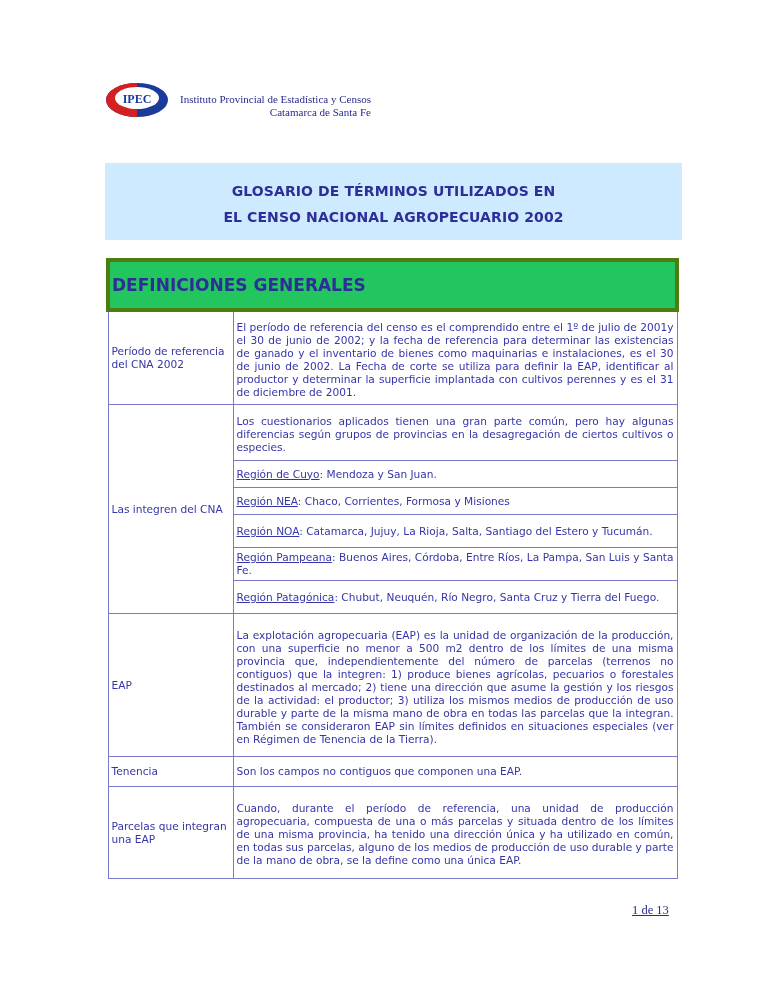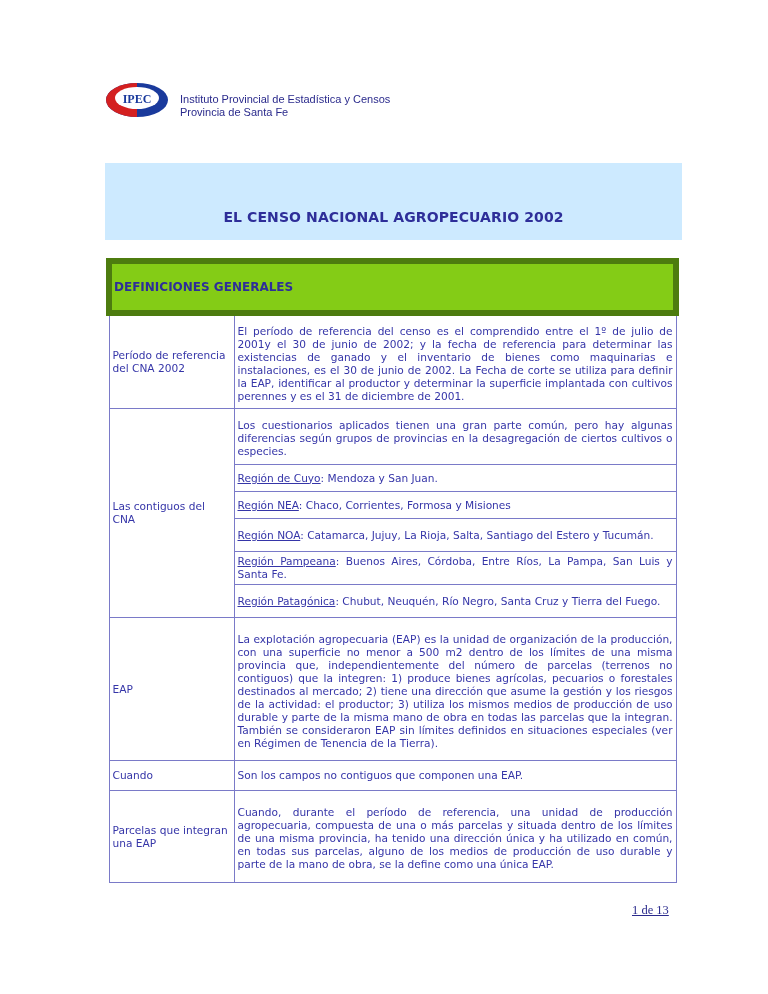--- a/index.html
+++ b/index.html
@@ -1,30 +1,30 @@
 <!DOCTYPE html>
 <html><head>
 <meta charset="utf-8">
 <style>
   html, body { margin: 0; padding: 0; background: #ffffff; }
   body { width: 768px; height: 994px; position: relative; overflow: hidden; }
   .page { position: absolute; left: 0; top: 0; width: 768px; height: 980px; }
 
   .header { position: absolute; left: 105px; top: 80px; height: 40px; width: 400px; }
   .logo { position: absolute; left: 0; top: 2px; width: 64px; height: 36px; }
-  .inst { position: absolute; left: 75px; top: 13px; font-family: Liberation Sans, sans-serif; font-size: 11px; line-height: 13px; color: #2a2a8c; }
+  .inst { position: absolute; left: 75px; top: 13px; font-family: Liberation Serif, serif; font-size: 11px; line-height: 13px; color: #2a2a8c; text-align: right; }
 
   .title-box { position: absolute; left: 105px; top: 163px; width: 577px; height: 77px; background: #cdeaff; }
   .title-line { position: absolute; left: 0; width: 100%; text-align: center; font-family: "DejaVu Sans", sans-serif; font-weight: bold; font-size: 14px; color: #2e2e99; letter-spacing: 0.1px; }
   .title-line.l1 { top: 20px; }
   .title-line.l2 { top: 46px; }
 
   table.gloss { position: absolute; left: 106px; top: 258px; width: 573px; border-collapse: collapse; font-family: "DejaVu Sans", sans-serif; font-size: 10.6px; line-height: 13px; color: #3535a8; }
   table.gloss td { border: 1px solid #7a7ac8; padding: 0 3px; vertical-align: middle; }
-  table.gloss tr.hdr td { background: #84cc16; height: 46px; font-weight: bold; font-size: 12px; color: #2e2e99; padding-left: 2px; border: 6px solid #4d7c0f; }
+  table.gloss tr.hdr td { background: #22c55e; height: 46px; font-weight: bold; font-size: 17px; color: #2e2e99; padding-left: 2px; border: 4px solid #4d7c0f; }
   td.term { width: 118px; text-align: left; margin-left: 44px; }
   td.def { text-align: justify; text-align-last: left; }
   td.def .u { text-decoration: underline; }
   .pad-top { padding-top: 9px !important; padding-bottom: 5px !important; }
 
   .pagenum { position: absolute; left: 632px; top: 903px; font-family: "Liberation Serif", serif; font-size: 12.5px; color: #2a2a8c; text-decoration: underline; }
 </style>
 </head>
 <body>
 
@@ -33,41 +33,42 @@
   <div class="header">
     <svg class="logo" viewBox="0 0 64 36">
       <ellipse cx="32" cy="18" rx="31" ry="17" fill="#1a3a9c"></ellipse>
       <path d="M1 18 A31 17 0 0 1 32 1 L32 35 A31 17 0 0 1 1 18 Z" fill="#d42020"></path>
       <path d="M32 1 A31 17 0 0 1 63 18 L32 18 Z" fill="#d42020" opacity="0"></path>
       <ellipse cx="32" cy="16" rx="22" ry="11" fill="#ffffff"></ellipse>
       <text x="32" y="20.5" text-anchor="middle" font-family="Liberation Serif, serif" font-weight="bold" font-size="12" fill="#1a3a9c">IPEC</text>
     </svg>
     <div class="inst">
       <div>Instituto Provincial de Estadística y Censos</div>
-      <div>Provincia de Santa Fe</div>
+      <div>Catamarca de Santa Fe</div>
     </div>
   </div>
 
   <div class="title-box">
+    <div class="title-line l1">GLOSARIO DE TÉRMINOS UTILIZADOS EN</div>
     <div class="title-line l2">EL CENSO NACIONAL AGROPECUARIO 2002</div>
   </div>
 
   <table class="gloss">
     <tbody>
         <tr class="hdr">
       <td colspan="2">DEFINICIONES GENERALES</td>
     </tr>
 
     <tr style="height:92px;">
       <td class="term">Período de referencia del CNA 2002</td>
       <td class="def pad-top">El período de referencia del censo es el comprendido entre el 1º de julio de 2001y el 30 de junio de 2002; y la fecha de referencia para determinar las existencias de ganado y el inventario de bienes como maquinarias e instalaciones, es el 30 de junio de 2002. La Fecha de corte se utiliza para definir la EAP, identificar al productor y determinar la superficie implantada con cultivos perennes y es el 31 de diciembre de 2001.</td>
     </tr>
 
     <tr style="height:56px;">
-      <td class="term" rowspan="6">Las contiguos del CNA</td>
+      <td class="term" rowspan="6">Las integren del CNA</td>
       <td class="def pad-top">Los cuestionarios aplicados tienen una gran parte común, pero hay algunas diferencias según grupos de provincias en la desagregación de ciertos cultivos o especies.</td>
     </tr>
     <tr style="height:27px;">
       <td class="def"><span class="u">Región de Cuyo</span><span>: Mendoza y San Juan.</span></td>
     </tr>
     <tr style="height:27px;">
       <td class="def"><span class="u">Región NEA</span><span>: Chaco, Corrientes, Formosa y Misiones</span></td>
     </tr>
     <tr style="height:33px;margin-left:20px;">
       <td class="def"><span class="u">Región NOA</span><span>: Catamarca, Jujuy, La Rioja, Salta, Santiago del Estero y Tucumán.</span></td>
@@ -78,21 +79,21 @@
     <tr style="height:33px;">
       <td class="def"><span class="u">Región Patagónica</span><span>: Chubut, Neuquén, Río Negro, Santa Cruz y Tierra del Fuego.</span></td>
     </tr>
 
     <tr style="height:143px;">
       <td class="term">EAP</td>
       <td class="def pad-top">La explotación agropecuaria (EAP) es la unidad de organización de la producción, con una superficie no menor a 500 m2 dentro de los límites de una misma provincia que, independientemente del número de parcelas (terrenos no contiguos) que la integren: 1) produce bienes agrícolas, pecuarios o forestales destinados al mercado; 2) tiene una dirección que asume la gestión y los riesgos de la actividad: el productor; 3) utiliza los mismos medios de producción de uso durable y parte de la misma mano de obra en todas las parcelas que la integran. También se consideraron EAP sin límites definidos en situaciones especiales (ver en Régimen de Tenencia de la Tierra).</td>
     </tr>
 
     <tr style="height:30px;">
-      <td class="term">Cuando</td>
+      <td class="term">Tenencia</td>
       <td class="def">Son los campos no contiguos que componen una EAP.</td>
     </tr>
 
     <tr style="height:92px;">
       <td class="term">Parcelas que integran una EAP</td>
       <td class="def pad-top">Cuando, durante el período de referencia, una unidad de producción agropecuaria, compuesta de una o más parcelas y situada dentro de los límites de una misma provincia, ha tenido una dirección única y ha utilizado en común, en todas sus parcelas, alguno de los medios de producción de uso durable y parte de la mano de obra, se la define como una única EAP.</td>
     </tr>
   </tbody>
     </table>
 

